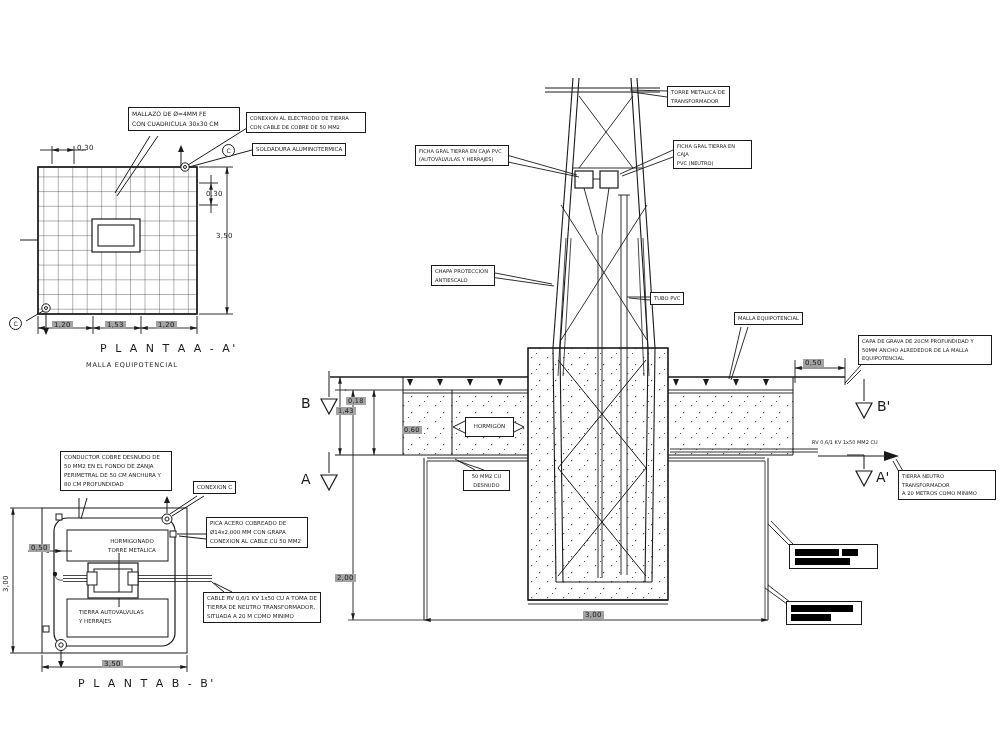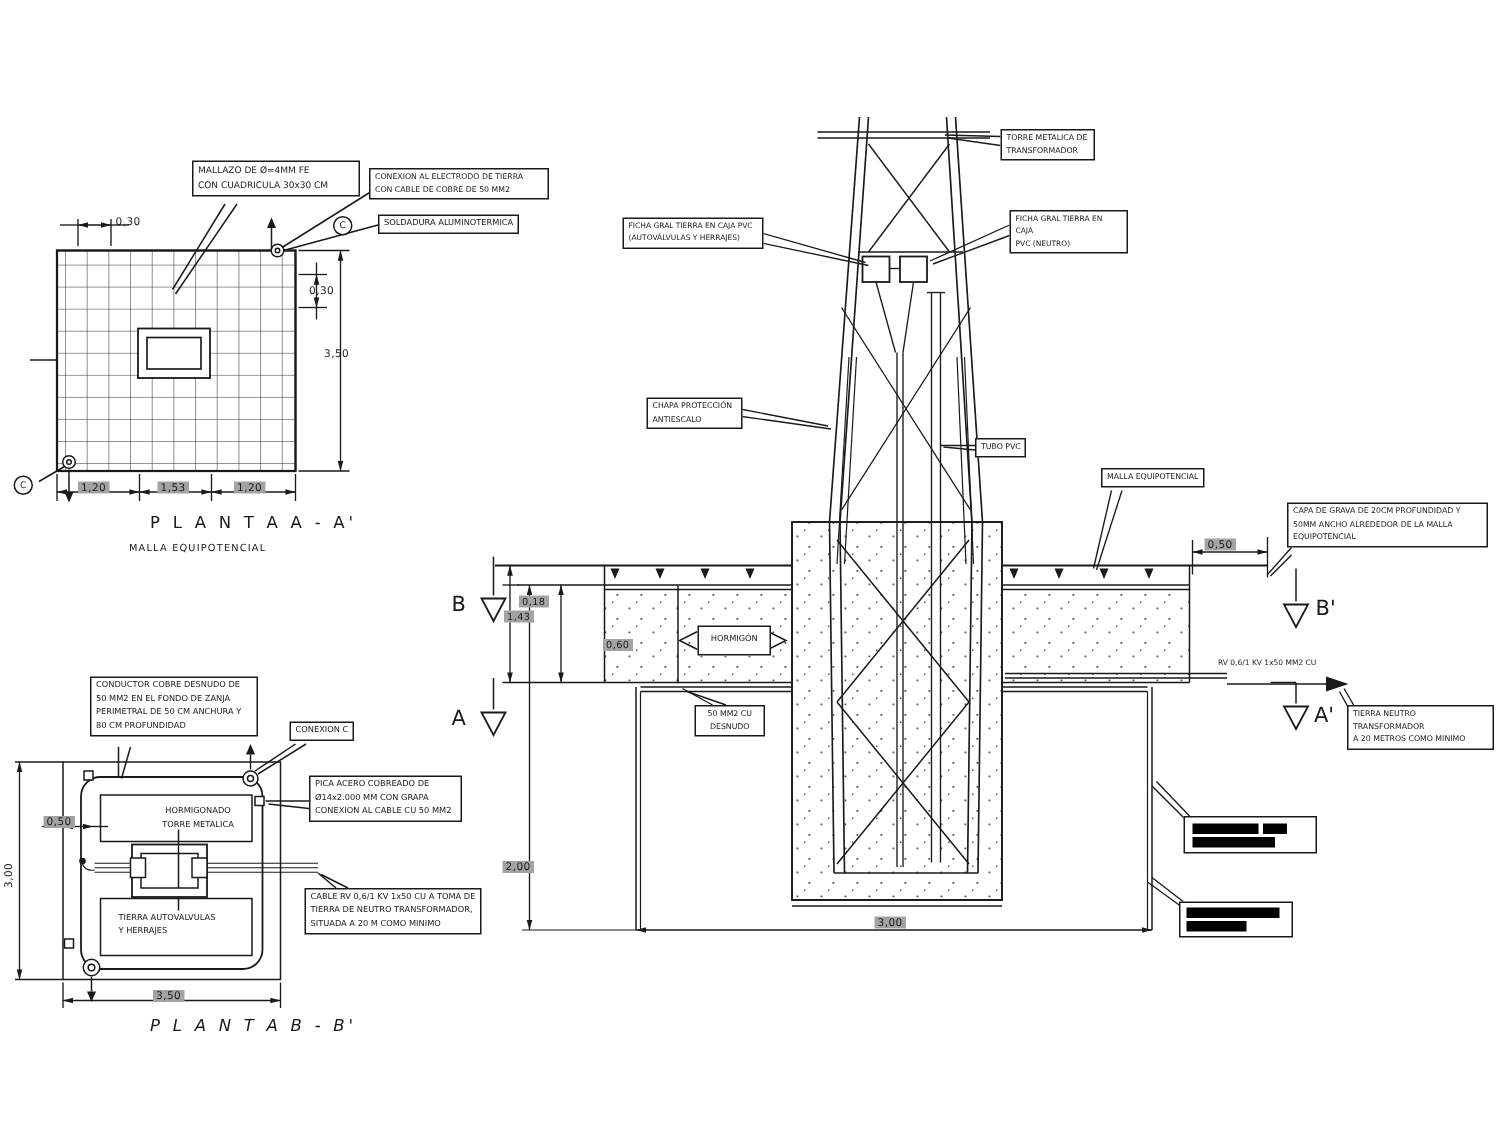--- a/index.html
+++ b/index.html
@@ -316,21 +316,21 @@
 <div class="lbl" style="left:203px;top:592px;width:110px;">CABLE RV 0,6/1 KV 1x50 CU A TOMA DE
 TIERRA DE NEUTRO TRANSFORMADOR,
 SITUADA A 20 M COMO MINIMO</div>
 <div class="txt center" style="left:100px;top:537px;width:64px;">HORMIGONADO
 TORRE METALICA</div>
 <div class="txt" style="left:79px;top:608px;">TIERRA AUTOVALVULAS
 Y HERRAJES</div>
 <div class="dim bg" style="left:29px;top:544px;">0,50</div>
 <div class="dim rot" style="left:2px;top:592px;">3,00</div>
 <div class="dim bg" style="left:102px;top:660px;">3,50</div>
-<div class="title" style="left:72px;top:677px;font-style:italic;">P L A N T A   B - B'</div>
+<div class="title" style="left:50px;top:677px;">P L A N T A   B - B'</div>
 
 <div class="lbl" style="left:667px;top:86px;width:55px;font-size:5.2px;">TORRE METALICA DE
 TRANSFORMADOR</div>
 <div class="lbl" style="left:415px;top:145px;width:86px;font-size:5px;">FICHA GRAL TIERRA EN CAJA PVC
 (AUTOVÁLVULAS Y HERRAJES)</div>
 <div class="lbl" style="left:673px;top:140px;width:71px;font-size:5px;">FICHA GRAL TIERRA EN CAJA
 PVC (NEUTRO)</div>
 <div class="lbl" style="left:431px;top:265px;width:56px;font-size:5.2px;">CHAPA PROTECCIÓN
 ANTIESCALO</div>
 <div class="lbl" style="left:650px;top:292px;font-size:5.2px;">TUBO PVC</div>

